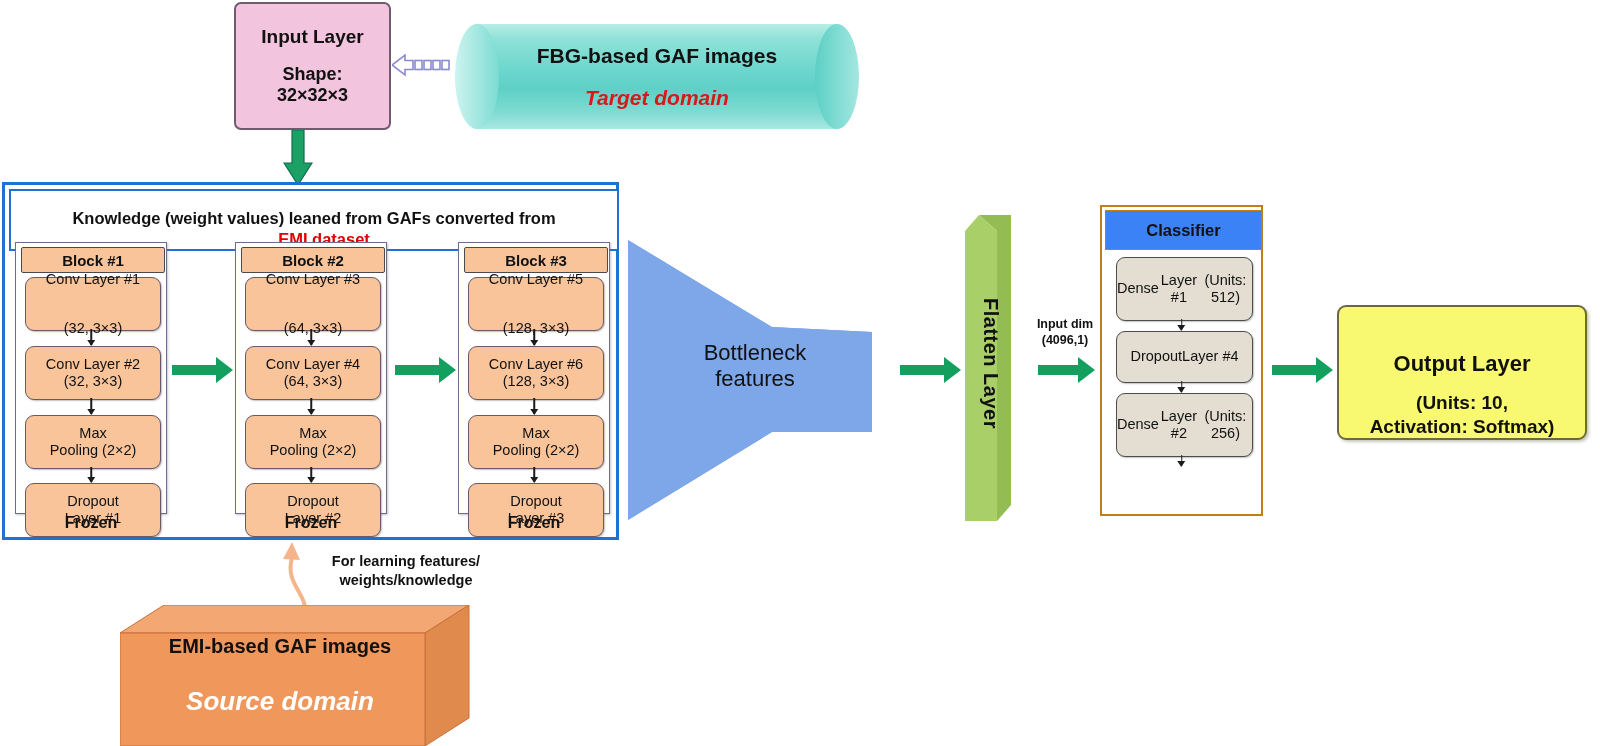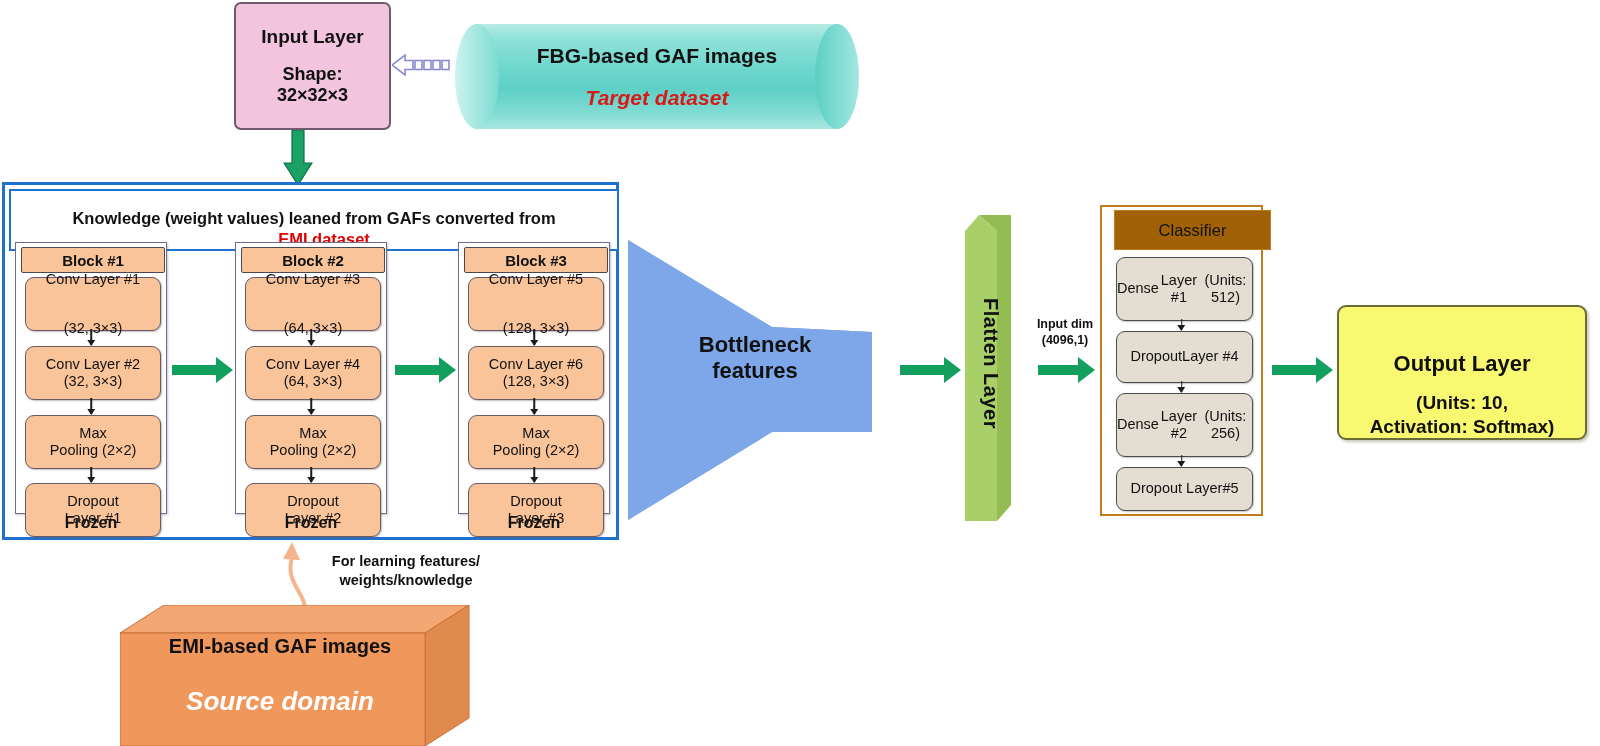--- a/index.html
+++ b/index.html
@@ -124,22 +124,22 @@
     position:absolute;top:514px;width:152px;text-align:center;
     font-size:16px;font-weight:bold;color:#111;
   }
 
   
   .ra{position:absolute;height:26px;}
 
   
   .bottleneck{left:620px;top:232px;width:285px;height:295px;}
   .bn-text{
-    position:absolute;left:640px;top:332px;width:230px;text-align:center;
-    font-size:22px;font-weight:bold;color:#111;line-height:1.2;
+    position:absolute;left:640px;top:340px;width:230px;text-align:center;
+    font-size:22px;font-weight:normal;color:#111;line-height:1.2;
   }
 
   
   .flatten{left:965px;top:213px;width:60px;height:310px;}
   .flatten-text{
     position:absolute;left:967px;top:213px;width:46px;height:300px;
     display:flex;align-items:center;justify-content:center;
     font-size:20px;font-weight:bold;color:#111;
     writing-mode:vertical-rl;
     text-orientation:mixed;
@@ -153,23 +153,23 @@
   }
 
   
   .classifier{
     left:1100px; top:205px; width:163px; height:311px;
     border:2px solid #c07d19;
     background:#ffffff;
   }
   .classifier-title{
     position:absolute;left:3px;top:3px;width:155px;height:38px;
-    background:#a16207;border:1.5px solid #c07d19;
+    background:#3b82f6;border:1.5px solid #c07d19;
     display:flex;align-items:center;justify-content:center;
-    font-size:16.5px;font-weight:normal;color:#111;margin-left:9px;
+    font-size:16.5px;font-weight:bold;color:#111;
   }
   .dense-box{
     position:absolute;left:14px;width:135px;
     background:#e3ded1;border:1.5px solid #4c4c4c;border-radius:9px;
     display:flex;flex-direction:row;align-items:center;justify-content:center;
     font-size:14.5px;color:#111;line-height:1.2;text-align:center;
     box-shadow:1px 1px 1.5px rgba(80,80,80,.35);
   }
   .db1{top:50px;height:62px;}
   .db2{top:124px;height:50px;}
@@ -235,21 +235,21 @@
       <rect x="50" y="7.5" width="7" height="9" fill="#ffffff" stroke="#8a8ad0" stroke-width="1.6"></rect>
     </svg>
   </div>
 
   <div class="abs cylinder">
     <div class="cyl-body"></div>
     <div class="cyl-left"></div>
     <div class="cyl-right"></div>
     <div class="cyl-text">
       <div class="cyl-t1">FBG-based GAF images</div>
-      <div class="cyl-t2">Target dataset</div>
+      <div class="cyl-t2">Target domain</div>
     </div>
   </div>
 
   <div class="abs down-arrow">
     <svg width="30" height="56" viewBox="0 0 30 56">
       <polygon points="9,0 21,0 21,33 29,33 15,55 1,33 9,33" fill="#1ba065" stroke="#0f6f48" stroke-width="1.2"></polygon>
     </svg>
   </div>
 
   <div class="abs knowledge-box">
@@ -393,24 +393,20 @@
       <div>Dropout</div>
       <div>Layer #4</div>
     </div>
     <div class="cconn cc2"></div>
     <div class="dense-box db3">
       <div>Dense</div>
       <div>Layer #2</div>
       <div>(Units: 256)</div>
     </div>
     <div class="cconn cc3"></div>
-    <div class="dense-box db4">
-      <div>Dropout Layer</div>
-      <div>#5</div>
-    </div>
   </div>
 
   <div class="abs" style="left:1272px;top:357px;width:62px;height:26px;">
     <svg width="62" height="26" viewBox="0 0 62 26">
       <polygon points="0,8 44,8 44,0 61,13 44,26 44,18 0,18" fill="#13a05f"></polygon>
     </svg>
   </div>
 
   <div class="abs output-layer">
     <div class="ol-title">Output Layer</div>

